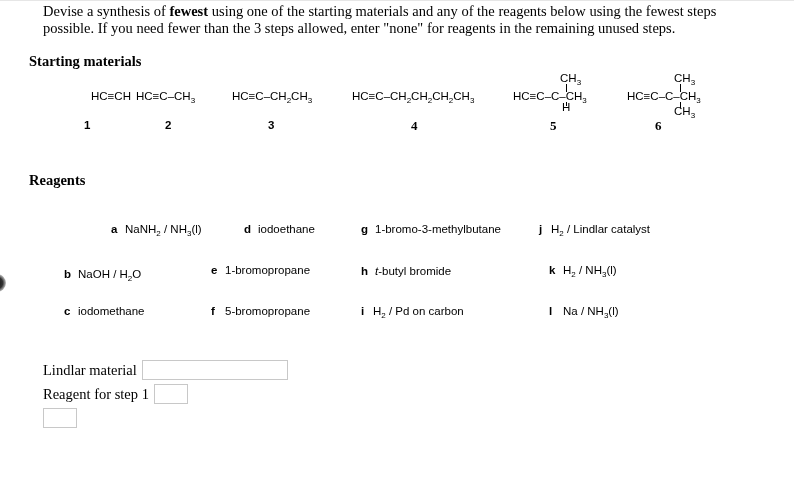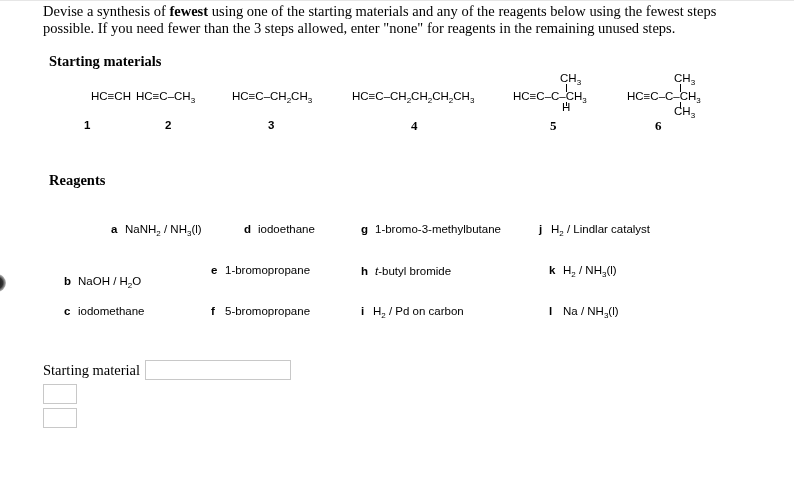--- a/index.html
+++ b/index.html
@@ -34,21 +34,21 @@
       position: absolute;
       left: 43px;
       top: 3px;
       width: 740px;
       font-size: 14.5px;
       line-height: 17px;
     }
     .instructions b { font-weight: bold; }
     .section-heading {
       position: absolute;
-      left: 49px;
+      left: 29px;
       font-size: 14.5px;
       font-weight: bold;
       text-align: right;
     }
     .chem {
       position: absolute;
       font-family: "Liberation Sans", "DejaVu Sans", sans-serif;
       font-size: 11.5px;
       white-space: nowrap;
       color: #000;
@@ -161,42 +161,43 @@
   <div class="vbond" style="left:680px; top:102px; height:6px;"></div>
   <div class="branch-down" style="left:674px; top:105px;">CH<sub style="font-size:8px;vertical-align:-3px;line-height:0;">3</sub></div>
   <div class="sm-num serif" style="left:655px; top:118px;">6</div>
 </div>
 
 <div class="section-heading" style="top:172px;">Reagents</div>
 
 <div>
 
   <div class="reagent" style="left:64px; top:223px;margin-left:47px;"><span class="letter">a</span>NaNH<sub>2</sub> / NH<sub>3</sub>(l)</div>
-  <div class="reagent" style="left:64px; top:275px;"><span class="letter">b</span>NaOH / H<sub>2</sub>O</div>
+  <div class="reagent" style="left:64px; top:268px;"><span class="letter">b</span>NaOH / H<sub>2</sub>O</div>
   <div class="reagent" style="left:64px; top:305px;"><span class="letter">c</span><span>iodomethane</span></div>
 
   <div class="reagent" style="left:211px; top:223px;margin-left:33px;"><span class="letter">d</span><span>iodoethane</span></div>
   <div class="reagent" style="left:211px; top:264px;"><span class="letter">e</span><span>1-bromopropane</span></div>
   <div class="reagent" style="left:211px; top:305px;"><span class="letter">f</span><span>5-bromopropane</span></div>
 
   <div class="reagent" style="left:361px; top:223px;"><span class="letter">g</span><span>1-bromo-3-methylbutane</span></div>
   <div class="reagent" style="left:361px; top:265px;"><span class="letter">h</span><i>t</i>-butyl bromide</div>
   <div class="reagent" style="left:361px; top:305px;"><span class="letter" style="width:12px;">i</span>H<sub>2</sub> / Pd on carbon</div>
 
   <div class="reagent" style="left:539px; top:223px;"><span class="letter" style="width:12px;">j</span>H<sub>2</sub> / Lindlar catalyst</div>
   <div class="reagent" style="left:549px; top:264px;"><span class="letter">k</span>H<sub>2</sub> / NH<sub>3</sub>(l)</div>
   <div class="reagent" style="left:549px; top:305px;"><span class="letter">l</span>Na / NH<sub>3</sub>(l)</div>
 </div>
 
 <div>
   <div class="form-row" style="top:359px;">
-    <label>Starting material</label>
+    <label>Lindlar material</label>
     <input class="answer-input wide" type="text" value="" style="">
   </div>
   <div class="form-row" style="top:383px;">
+    <label>Reagent for step 1</label>
     <input class="answer-input narrow" type="text" value="" style="">
   </div>
   <div class="form-row" style="top:407px;">
     <input class="answer-input narrow" type="text" value="" style="">
   </div>
   <div class="form-row" style="top:431px;margin-top:47px;">
     <label>Reagent for step 3</label>
     <input class="answer-input narrow" type="text" value="" style="">
   </div>
 </div>

